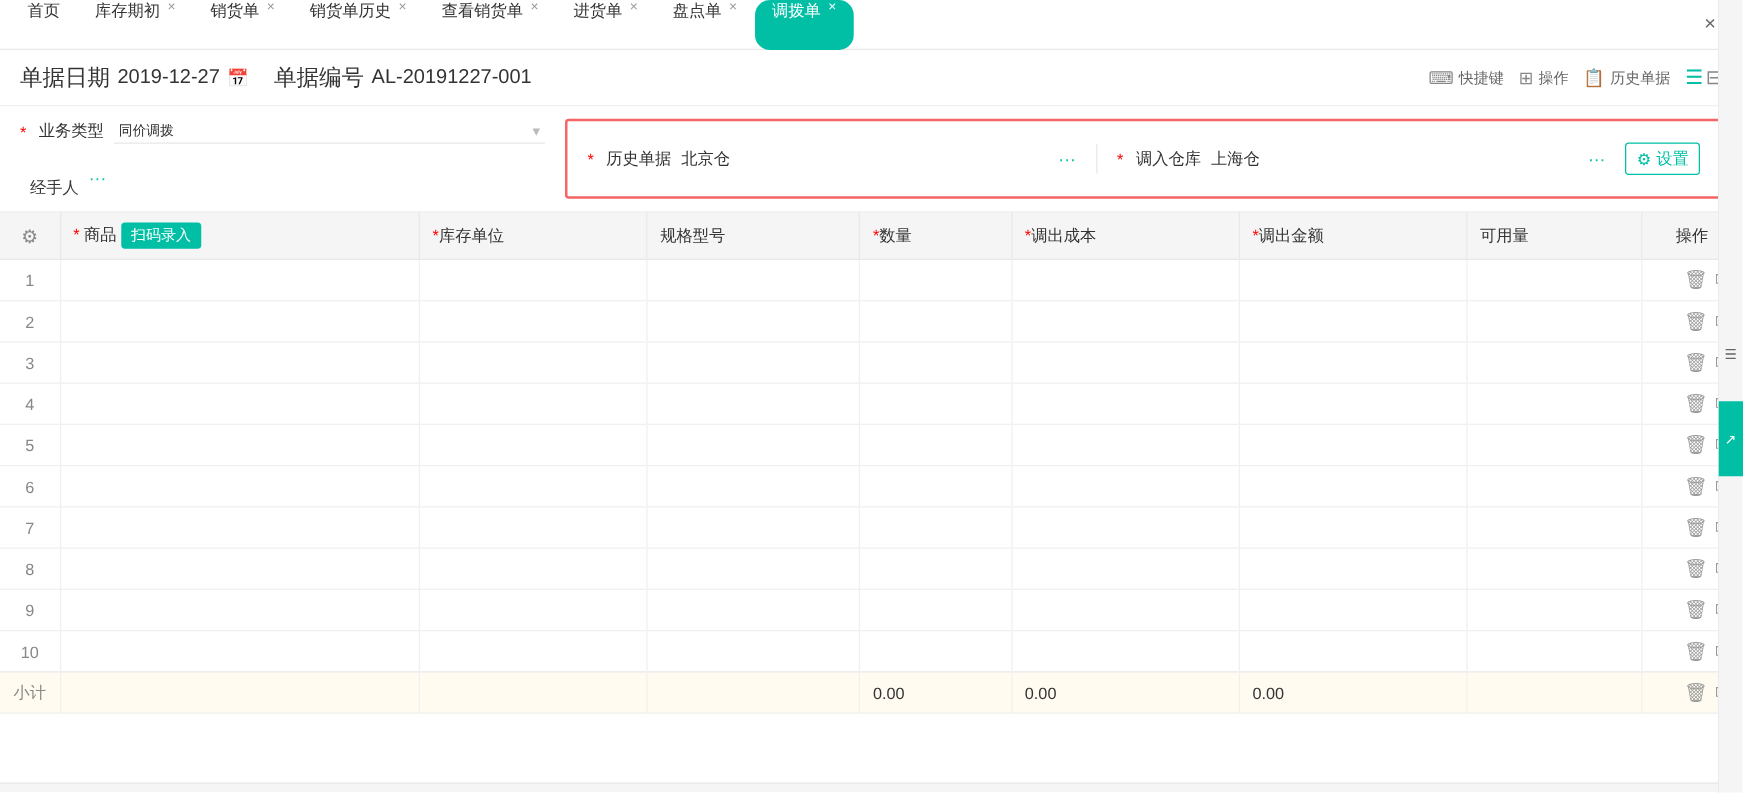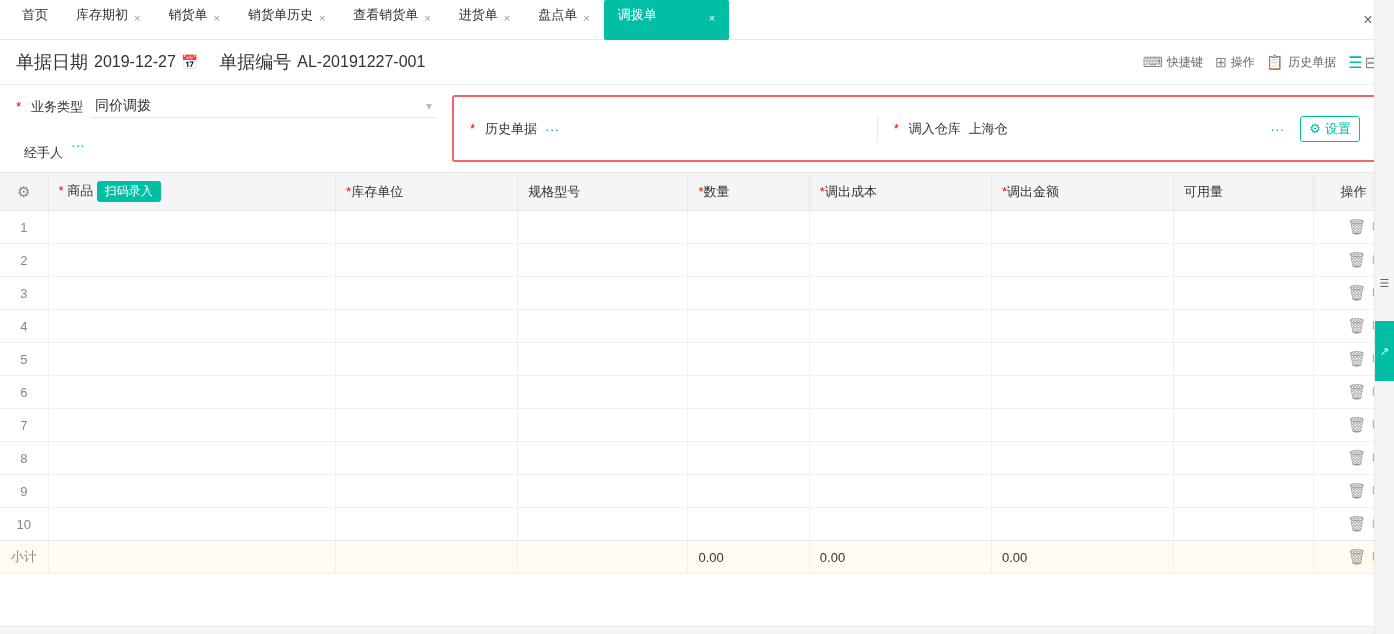--- a/index.html
+++ b/index.html
@@ -9,40 +9,39 @@
     .tab-bar {
       display: flex;
       align-items: center;
       border-bottom: 1px solid #e8e8e8;
       background: #fff;
       height: 40px;
       padding: 0 8px;
     }
     .tab-item {
       display: flex;
-      align-items: flex-end;
-      padding: 16px 14px;
+      align-items: flex-start;
+      padding: 0 14px;
       height: 40px;
       cursor: pointer;
       font-size: 13px;
       color: #333;
       border-right: none;
       white-space: nowrap;
     }
     .tab-item .tab-close {
       margin-left: 6px;
       font-size: 11px;
       color: #999;
       cursor: pointer;
     }
     .tab-item.active {
       background: #00bfa5;
       color: #fff;
-      border-radius: 2px;
-      gap: 46px;
+      border-radius: 12px;
     }
     .tab-item.active .tab-close { color: #fff; }
     .tab-spacer { flex: 1; }
     .tab-window-close {
       width: 36px;
       height: 36px;
       display: flex;
       align-items: center;
       justify-content: center;
       cursor: pointer;
@@ -116,21 +115,21 @@
     .field-select {
       display: flex;
       align-items: center;
       gap: 4px;
       flex: 1;
       border-bottom: 1px solid #e8e8e8;
       padding: 2px 4px;
       cursor: pointer;
       min-width: 140px;
     }
-    .field-select .value { flex: 1; font-size: 14px; color: #333; }
+    .field-select .value { flex: 1; font-size: 11px; color: #333; }
     .field-select .arrow { color: #bbb; font-size: 12px; }
     .field-more { color: #00bfa5; cursor: pointer; font-size: 14px; }
 
     
     .warehouse-box {
       border: 2px solid #f56565;
       border-radius: 3px;
       padding: 12px 16px;
       display: flex;
       align-items: center;
@@ -361,20 +360,21 @@
       <div class="field-row">
         <span class="field-label" style="margin-left: 8px; margin-top: 16px;">经手人</span>
         <span class="field-more">···</span>
       </div>
     </div>
 
     <div class="warehouse-box">
       <div class="wh-field">
         <span class="required-star">*</span>
         <span class="wh-label">历史单据</span>
+        <span class="wh-value">北京仓</span>
         <span class="wh-more">···</span>
       </div>
       <div class="warehouse-divider"></div>
       <div class="wh-field">
         <span class="required-star">*</span>
         <span class="wh-label">调入仓库</span>
         <span class="wh-value">上海仓</span>
         <span class="wh-more">···</span>
       </div>
       <div class="wh-settings">

